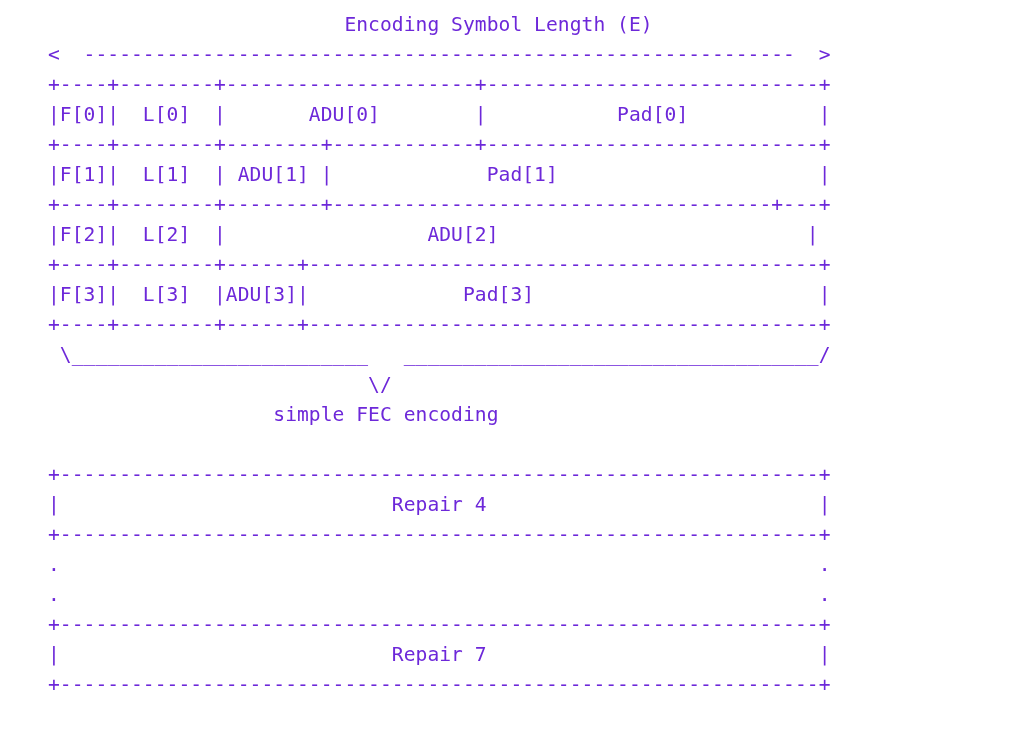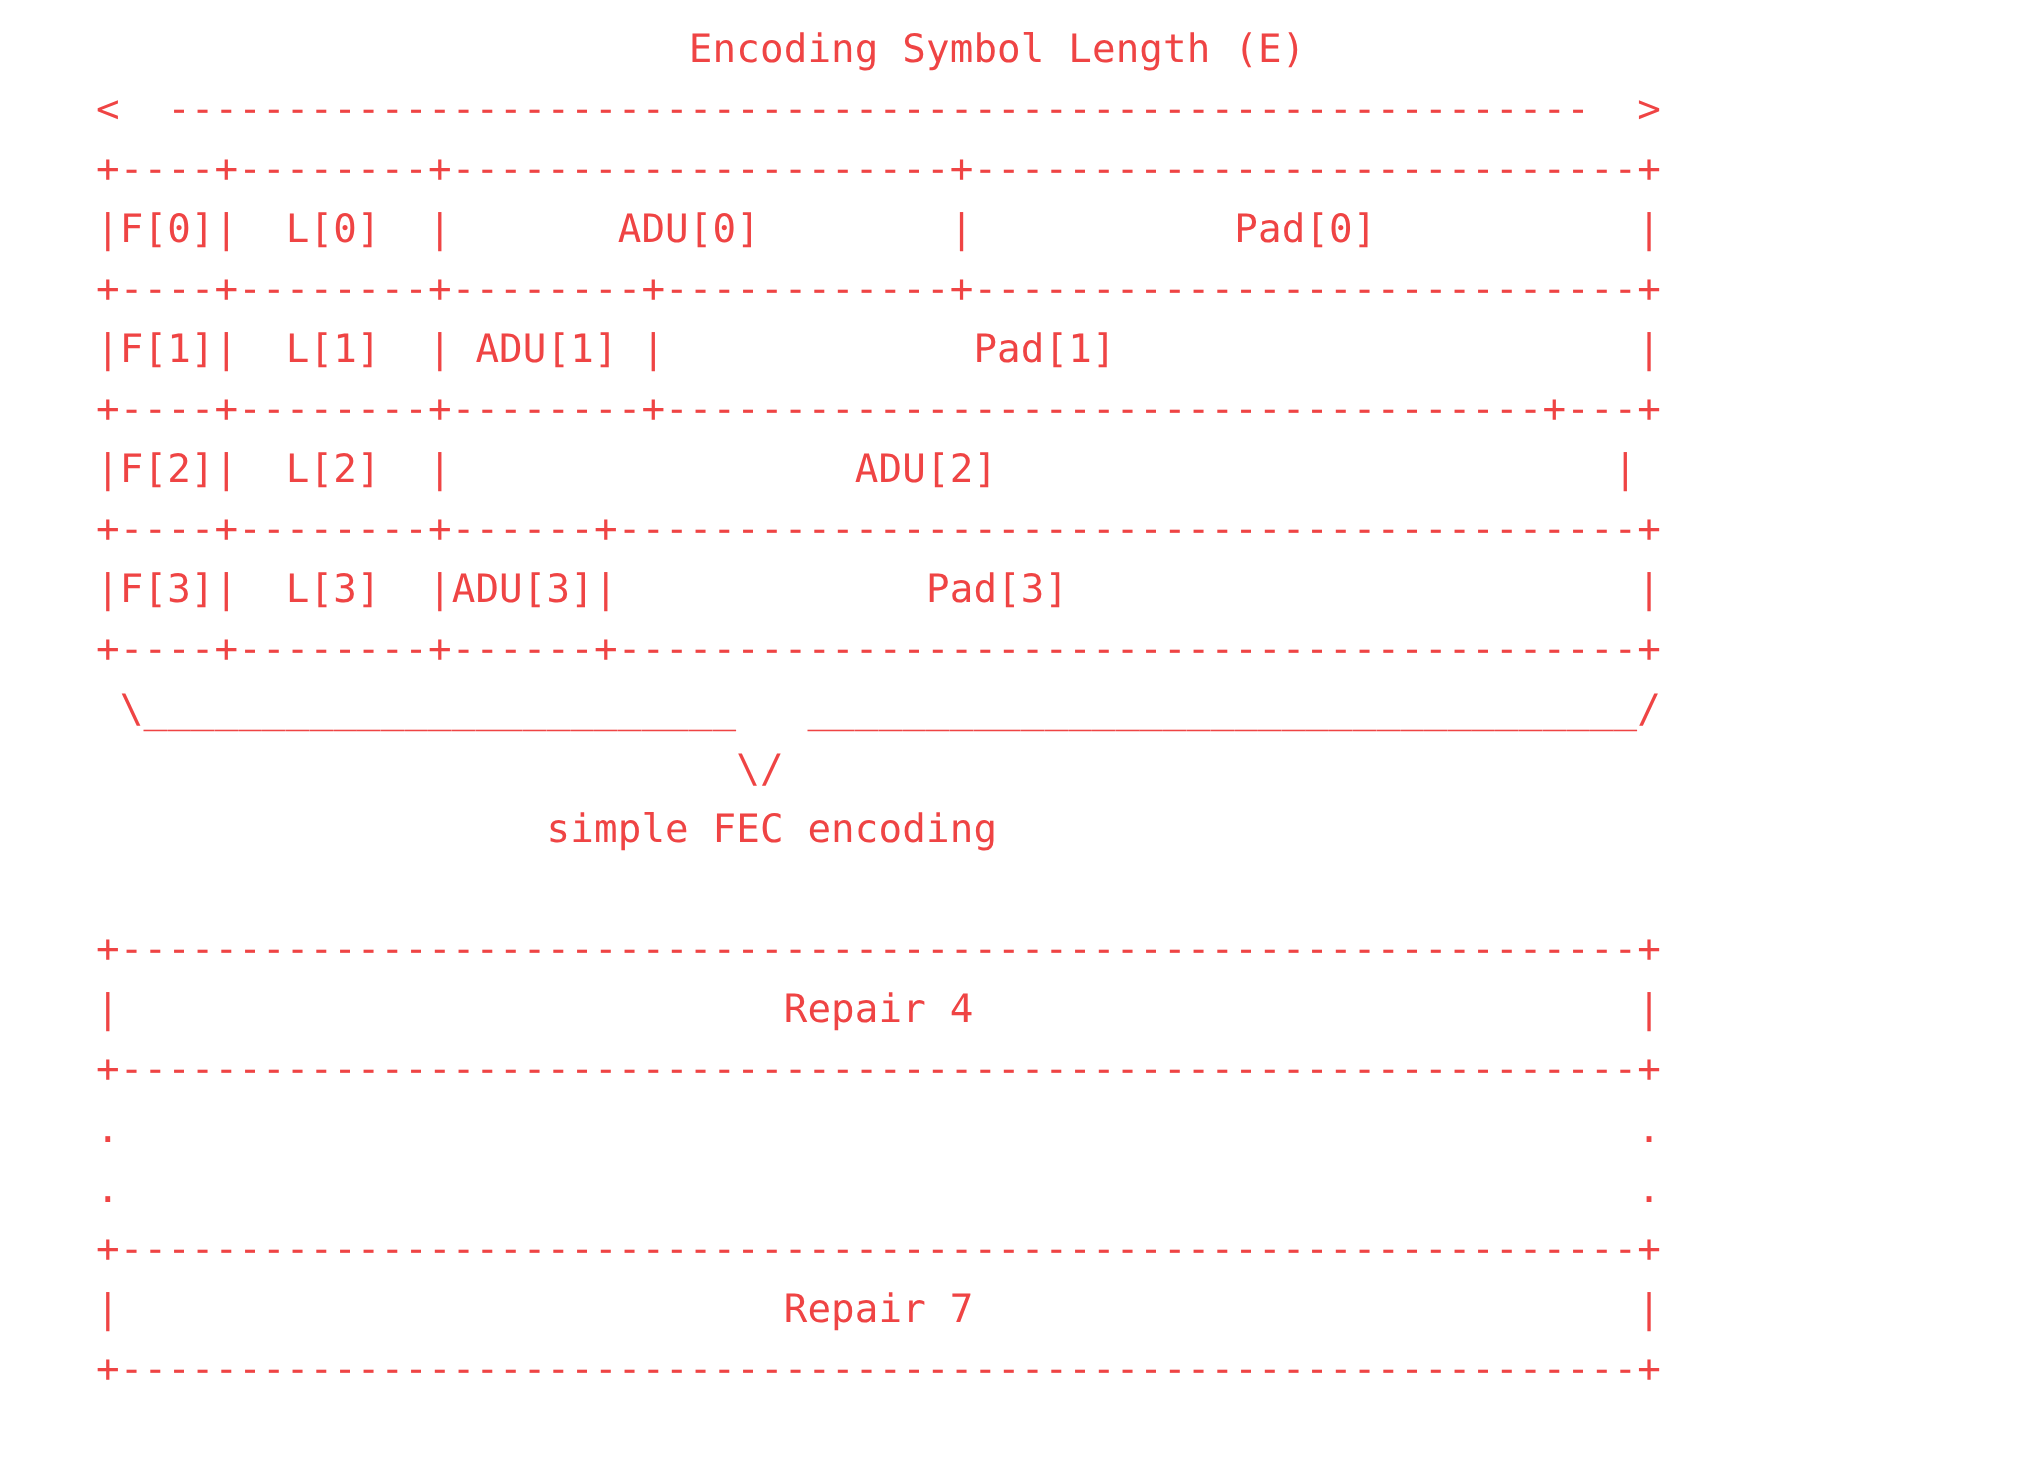--- a/index.html
+++ b/index.html
@@ -23,21 +23,21 @@
   .ascii {
     position: absolute;
     left: 48px;
     top: 10px;
     margin: 0;
     padding: 0;
     font-family: "DejaVu Sans Mono", "Liberation Mono", monospace;
     font-size: 19.6px;
     line-height: 30px;
     letter-spacing: 0.06px;
-    color: #ef4444;
+    color: #6d28d9;
     white-space: pre;
     font-weight: 400;
     -webkit-font-smoothing: antialiased;
   }
 </style>
 </head>
 <body>
 
 <div id="diagram">
   <pre class="ascii">                         Encoding Symbol Length (E)

